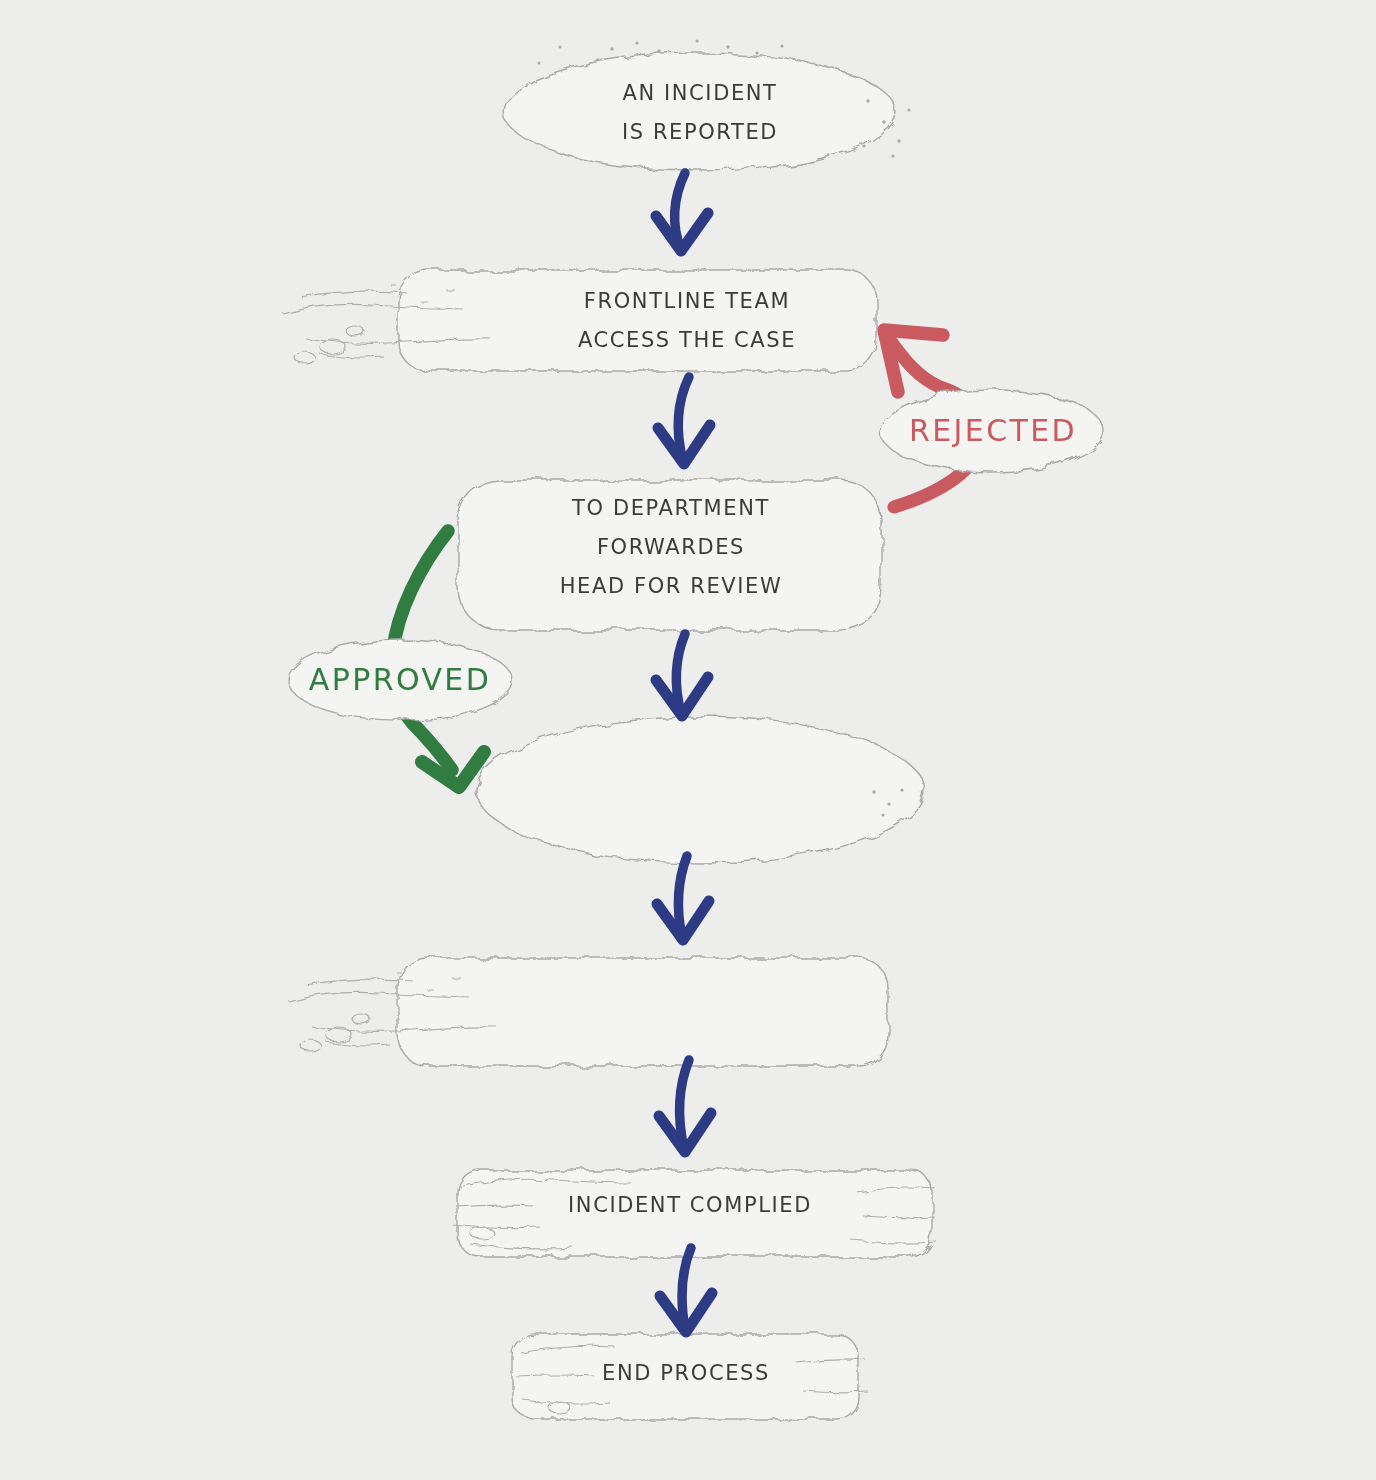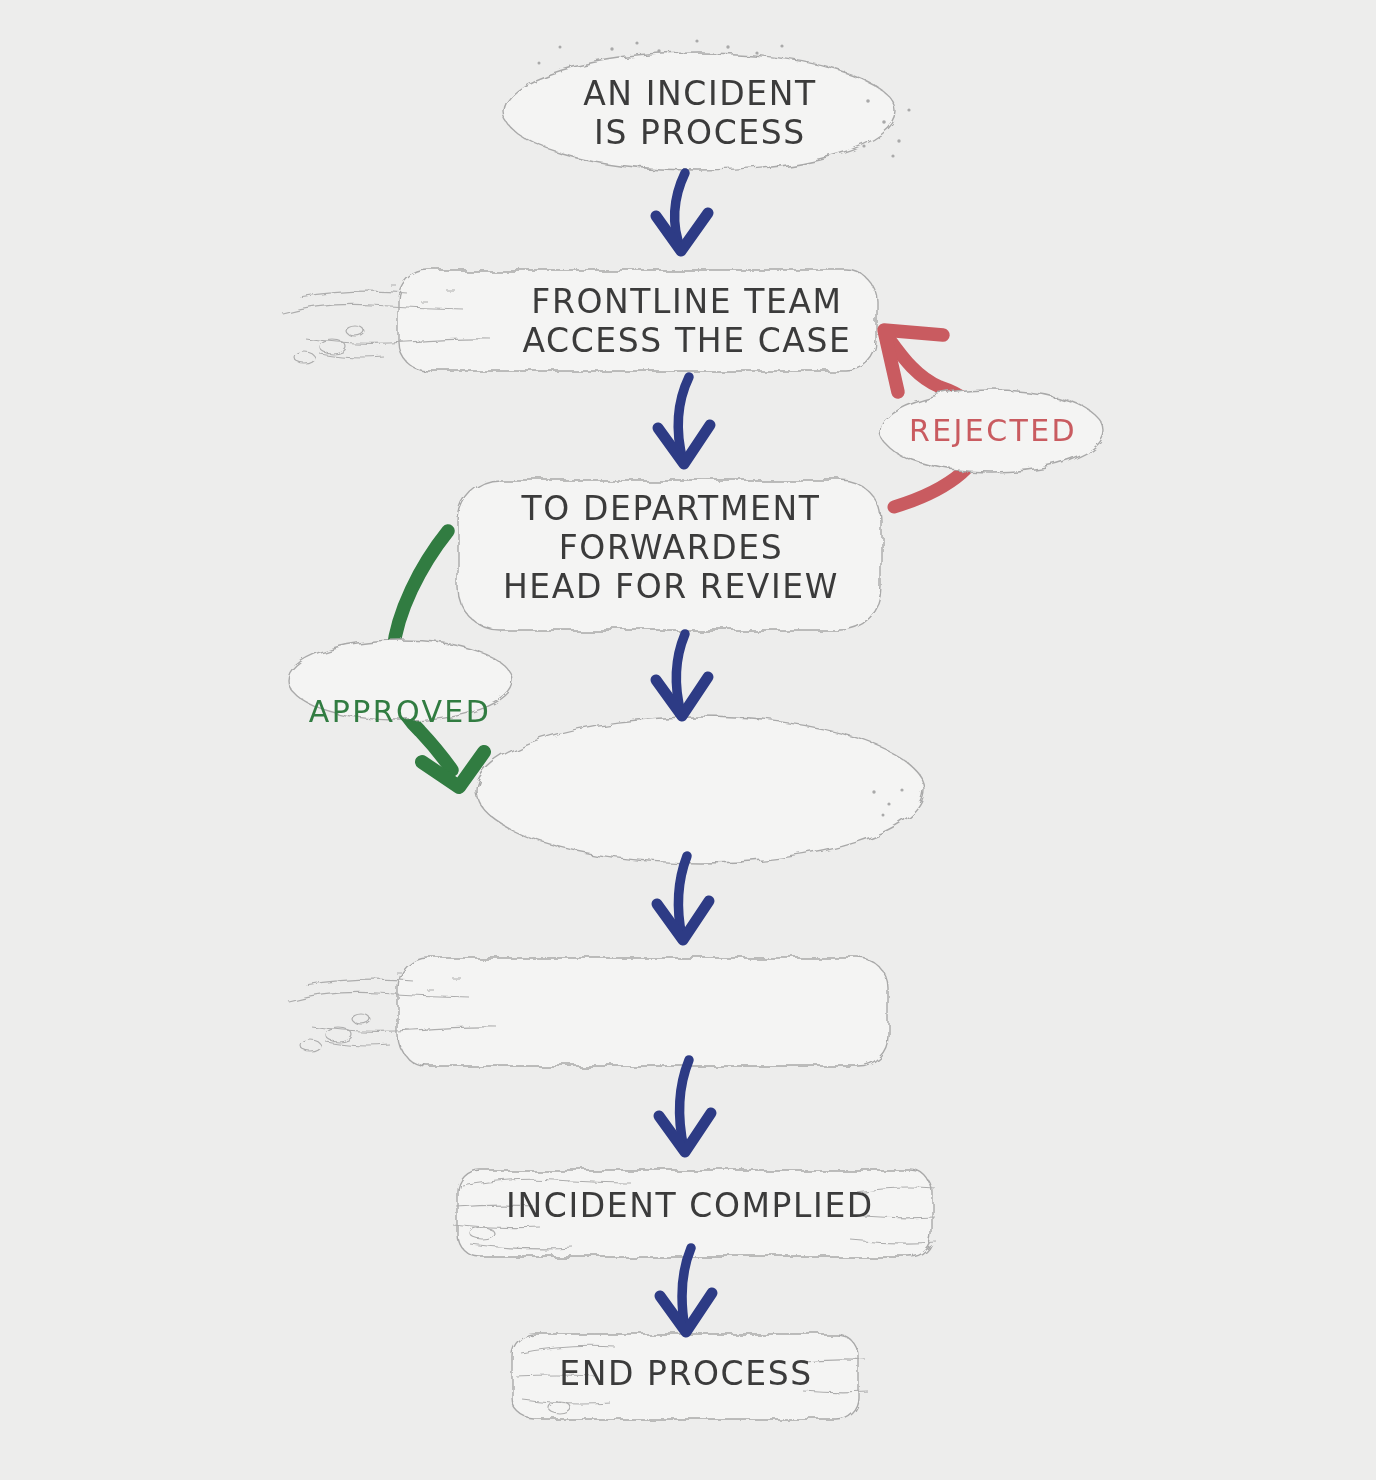--- a/index.html
+++ b/index.html
@@ -10,21 +10,21 @@
     overflow:hidden;
     font-family:"DejaVu Sans", sans-serif;
   }
   .canvas svg{position:absolute;inset:0;display:block;}
   .label{
     position:absolute;
     transform:translate(-50%,-50%);
     text-align:center;
     white-space:nowrap;
     color:#3b3b3b;
-    font-size:33px;
+    font-size:21px;
     line-height:39px;
     letter-spacing:1.6px;
     font-weight:500;
   }
   .label.small{font-size:30px;letter-spacing:2.4px;}
   .label.rejected{color:#c95b60;}
   .label.approved{color:#317c41;}
   .shapes *, .bubbles *{stroke:#a9a9a9;stroke-width:1.4;}
   .scribbles path, .scribbles ellipse{fill:none;stroke:#adadad;stroke-width:1.2;}
   .speckles circle{fill:#a9a9a9;stroke:none;}
@@ -146,21 +146,21 @@
       </g>
       <g>
         <path d="M 691 1248 C 681 1272 680 1300 685 1329"></path>
         <path d="M 660 1296 L 686 1332 L 712 1293" stroke-width="11"></path>
       </g>
     </g>
   </svg>
 
   <div class="label" style="left:700px;top:113px">
     <div>AN INCIDENT</div>
-    <div>IS PROCESS</div>
+    <div>IS REPORTED</div>
   </div>
 
   <div class="label" style="left:687px;top:321px">
     <div>FRONTLINE TEAM</div>
     <div>ACCESS THE CASE</div>
   </div>
 
   <div class="label" style="left:671px;top:547px">
     <div>TO DEPARTMENT</div>
     <div>FORWARDES</div>
@@ -173,16 +173,16 @@
     <div>END PROCESS</div>
   </div>
 
   <div class="label" style="left:690px;top:1205px">
     <div>INCIDENT COMPLIED</div>
   </div>
 
   <div class="label small rejected" style="left:993px;top:430px">
     <div>REJECTED</div>
   </div>
-  <div class="label small approved" style="left:400px;top:711px">
+  <div class="label small approved" style="left:400px;top:679px">
     <div>APPROVED</div>
   </div>
 </div>
 
 </body></html>

